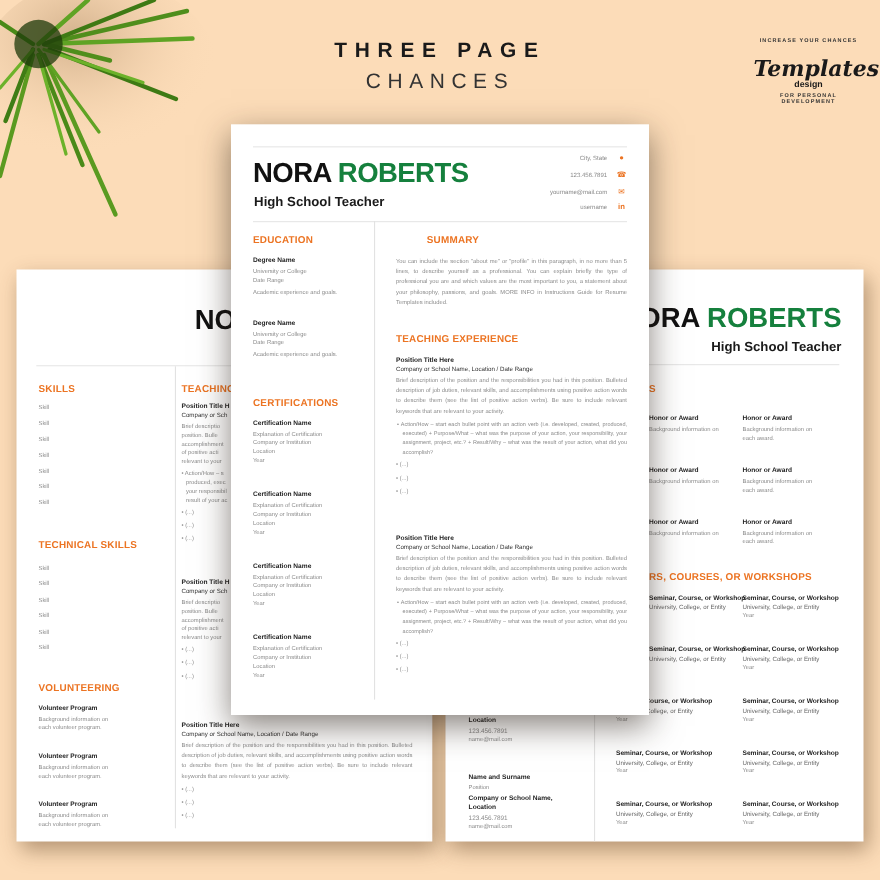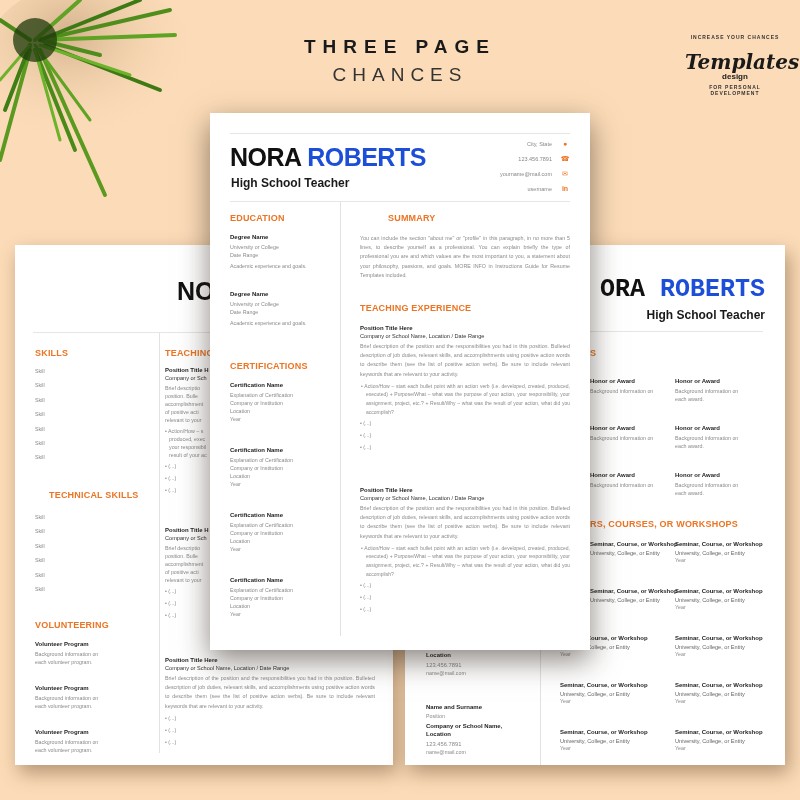--- a/index.html
+++ b/index.html
@@ -19,21 +19,21 @@
   .logo .sub { position: absolute; left: 0; top: 50px; width: 100%; text-align: center; font-size: 8px; font-weight: bold; color: #1a1a1a; }
   .logo .ring-top, .logo .ring-bot { position: absolute; left: 0; width: 100%; text-align: center; font-size: 5px; letter-spacing: 1px; color: #333; font-weight: bold; }
   .logo .ring-top { top: 12px; }
   .logo .ring-bot { top: 62px; }
 
   .page { position: absolute; background: #fff; box-shadow: 4px 8px 18px rgba(90,60,30,0.45); overflow: hidden; }
   .page.left { left: 15px; top: 245px; width: 378px; height: 520px; padding-left: 28px; }
   .page.right { left: 405px; top: 245px; width: 380px; height: 520px; }
   .page.center { left: 210px; top: 113px; width: 380px; height: 537px; box-shadow: 0 10px 28px rgba(40,30,20,0.55); z-index: 5; }
 
-  .orange { color: #1d4ed8; }
+  .orange { color: #15803d; }
   .sec-title { font-size: 9px; font-weight: bold; color: #ec7423; letter-spacing: 0.2px; }
   .bold-t { font-size: 6px; font-weight: bold; color: #1e1e1e; }
   .dark-t { font-size: 5.6px; color: #333; }
   .grey-t { font-size: 5.3px; color: #8a8a8a; line-height: 8px; }
   .para { font-size: 5.3px; color: #8a8a8a; line-height: 9.2px; text-align: justify; }
   .bul { font-size: 5px; color: #8a8a8a; line-height: 8.6px; padding-left: 6px; text-indent: -5px; text-align: justify; }
   .abs { position: absolute; }
 
   
   .c-topline { left: 20px; top: 20px; width: 340px; height: 1px; background: #e6e6e6; }
@@ -43,21 +43,21 @@
   .contact .ico { display: inline-block; width: 10px; text-align: center; margin-left: 8px; color: #ec7423; font-size: 7px; font-weight: bold; }
   .c-midline { left: 20px; top: 88px; width: 340px; height: 1px; background: #e6e6e6; }
   .c-vline { left: 130px; top: 88px; width: 1px; height: 435px; background: #e2e2e2; }
 
   
   .l-name { left: 162px; top: 32px; font-size: 25px; font-weight: bold; color: #111; white-space: nowrap; }
   .l-hline { left: 18px; top: 87px; width: 360px; height: 1px; background: #e6e6e6; }
   .l-vline { left: 144px; top: 88px; width: 1px; height: 420px; background: #e2e2e2; }
 
   
-  .r-name { right: 20px; top: 30px; font-size: 25px; font-weight: bold; color: #111; white-space: nowrap; text-align: left; font-family: Liberation Mono, monospace; }
+  .r-name { right: 20px; top: 30px; font-size: 25px; font-weight: bold; color: #111; white-space: nowrap; text-align: left; }
   .r-role { right: 20px; top: 63px; font-size: 12px; font-weight: bold; color: #1a1a1a; }
   .r-hline { left: 0; top: 86px; width: 358px; height: 1px; background: #e6e6e6; }
   .r-vline { left: 135px; top: 380px; width: 1px; height: 140px; background: #e2e2e2; }
 </style>
 </head>
 <body>
 
 <svg class="plant" viewBox="0 0 200 200">
   <defs>
     <radialGradient id="sh" cx="40%" cy="30%" r="60%">
@@ -107,21 +107,21 @@
   <div class="abs" style="left:20px;top:122px;">
     <div class="grey-t" style="height:14.4px">Skill</div>
     <div class="grey-t" style="height:14.4px">Skill</div>
     <div class="grey-t" style="height:14.4px">Skill</div>
     <div class="grey-t" style="height:14.4px">Skill</div>
     <div class="grey-t" style="height:14.4px">Skill</div>
     <div class="grey-t" style="height:14.4px">Skill</div>
     <div class="grey-t" style="height:14.4px">Skill</div>
   </div>
 
-  <div class="abs sec-title" style="left:34px;top:245px;">TECHNICAL SKILLS</div>
+  <div class="abs sec-title" style="left:20px;top:245px;">TECHNICAL SKILLS</div>
   <div class="abs" style="left:20px;top:268px;">
     <div class="grey-t" style="height:14.4px">Skill</div>
     <div class="grey-t" style="height:14.4px">Skill</div>
     <div class="grey-t" style="height:14.4px">Skill</div>
     <div class="grey-t" style="height:14.4px">Skill</div>
     <div class="grey-t" style="height:14.4px">Skill</div>
     <div class="grey-t" style="height:14.4px">Skill</div>
   </div>
 
   <div class="abs sec-title" style="left:20px;top:375px;">VOLUNTEERING</div>

